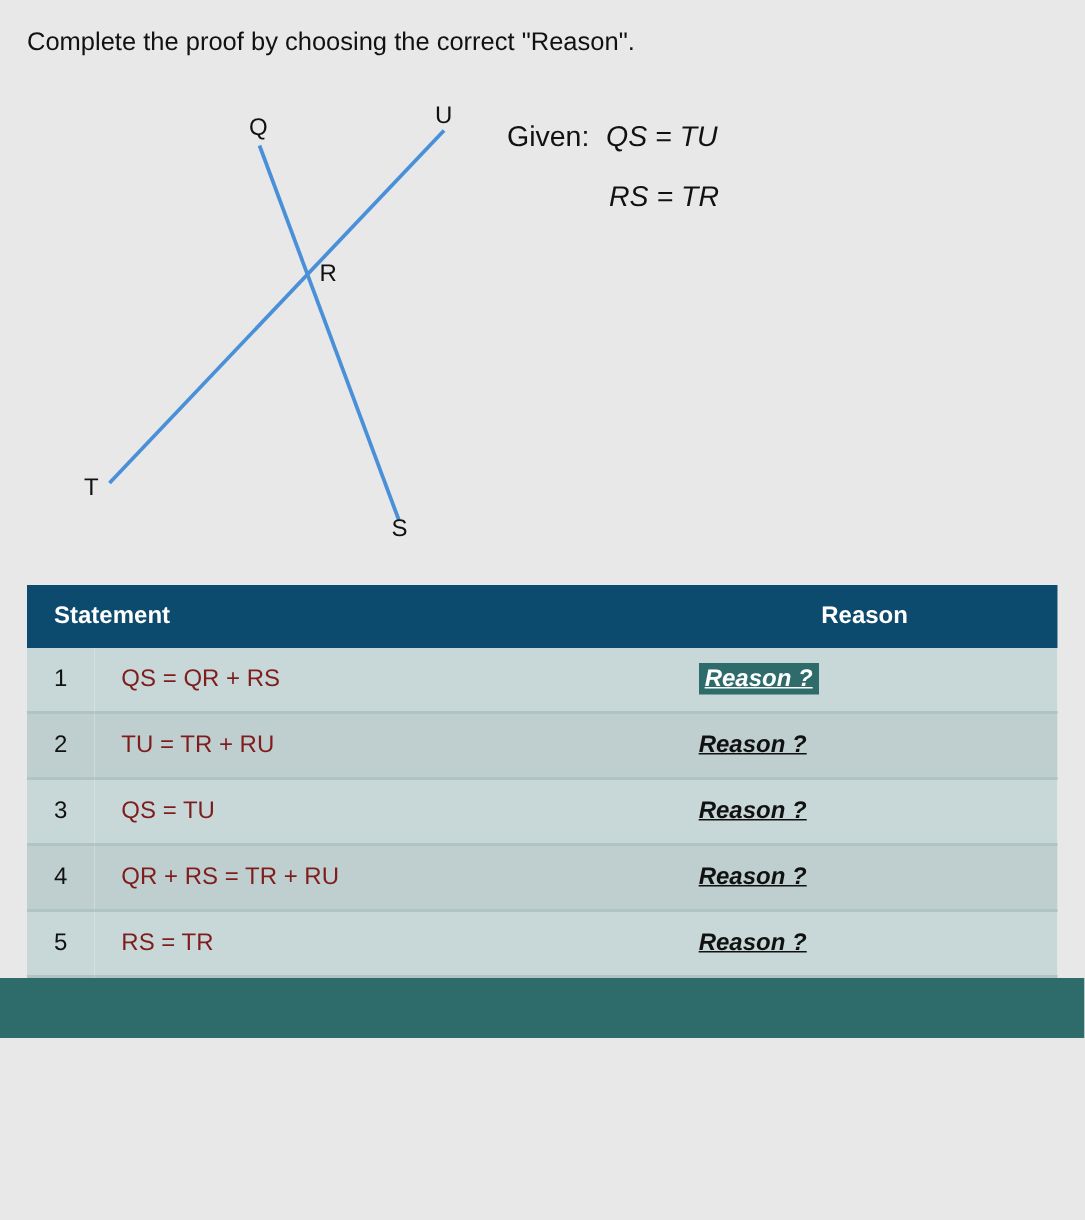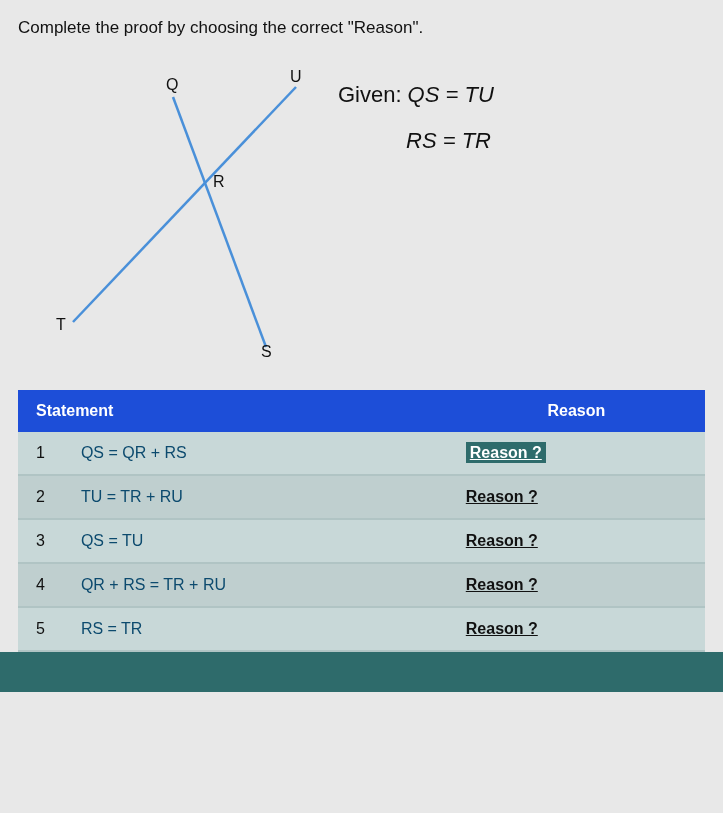--- a/index.html
+++ b/index.html
@@ -43,21 +43,21 @@
       width: 310px;
       height: 320px;
       position: relative;
       flex-shrink: 0;
     }
 
     .given-area {
       flex: 1;
       padding-top: 20px;
       padding-left: 10px;
-      font-size: 22px;
+      font-size: 19px;
       line-height: 2.1;
     }
 
     .given-area .given-line,
     .given-area .prove-line {
       display: flex;
       align-items: baseline;
       gap: 6px;
     }
 
@@ -73,21 +73,21 @@
 
     
     .proof-table {
       width: 100%;
       border-collapse: collapse;
       margin-top: 10px;
       background: #fff;
     }
 
     .proof-table thead tr {
-      background: #1d4ed8;
+      background: #0c4a6e;
       color: #fff;
     }
 
     .proof-table thead th {
       padding: 12px 18px;
       font-weight: bold;
       font-size: 16px;
       text-align: left;
     }
 
@@ -115,30 +115,31 @@
       vertical-align: middle;
     }
 
     .proof-table tbody td.row-num {
       width: 30px;
       color: #111;
       font-weight: normal;
     }
 
     .proof-table tbody td.statement-cell {
-      color: #0c4a6e;
+      color: #7f1d1d;
     }
 
     .proof-table tbody td.reason-cell {
       color: #111;
       padding-left: 60px;
     }
 
     .reason-link {
       color: #111;
+      font-style: italic;
       font-weight: bold;
       text-decoration: underline;
       cursor: pointer;
       margin-top: 24px;
     }
 
     .reason-link.highlighted {
       background: #2e6b6b;
       color: #fff;
       padding: 2px 4px;

